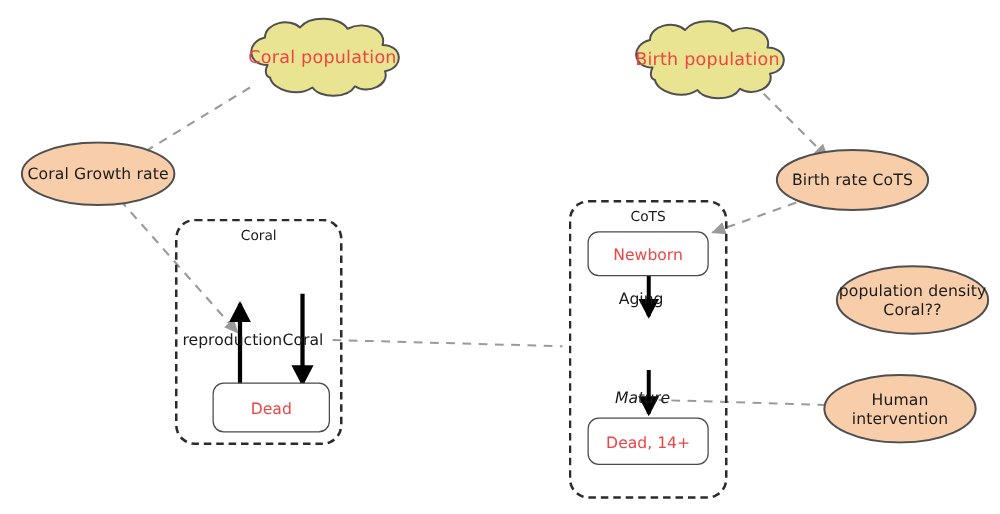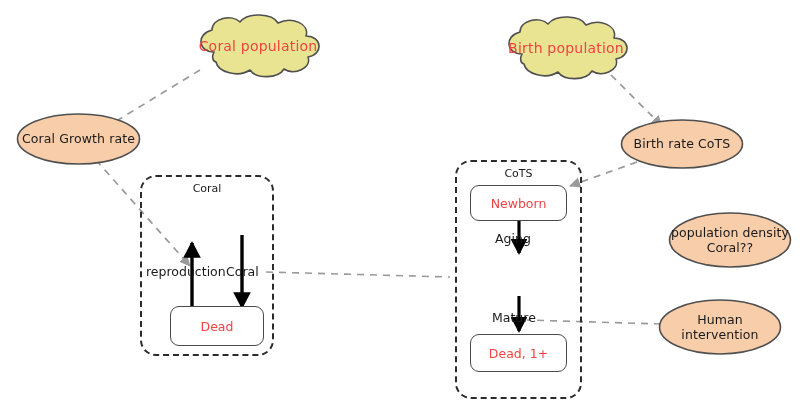--- a/index.html
+++ b/index.html
@@ -196,18 +196,18 @@
   <div class="edge-label" style="left:146px; top:264px;">reproduction</div>
   <div class="edge-label" style="left:226px; top:264px;">Coral</div>
 
   <div class="group" style="left:455px; top:160px; width:127px; height:239px;">
     <div class="group-title">CoTS</div>
   </div>
   <div class="state-box" style="left:470px; top:185px; width:97px; height:36px;">
     <span>Newborn</span>
   </div>
   <div class="state-box" style="left:470px; top:334px; width:97px; height:38px;">
-    <span>Dead, 1+</span>
+    <span>Dead, 14+</span>
   </div>
   <div class="edge-label" style="left:495px; top:231px;text-align:right;">Aging</div>
-  <div class="edge-label" style="left:492px; top:310px;">Mature</div>
+  <div class="edge-label" style="left:492px; top:310px;font-style:italic;">Mature</div>
 
 </div>
 
 </body></html>

